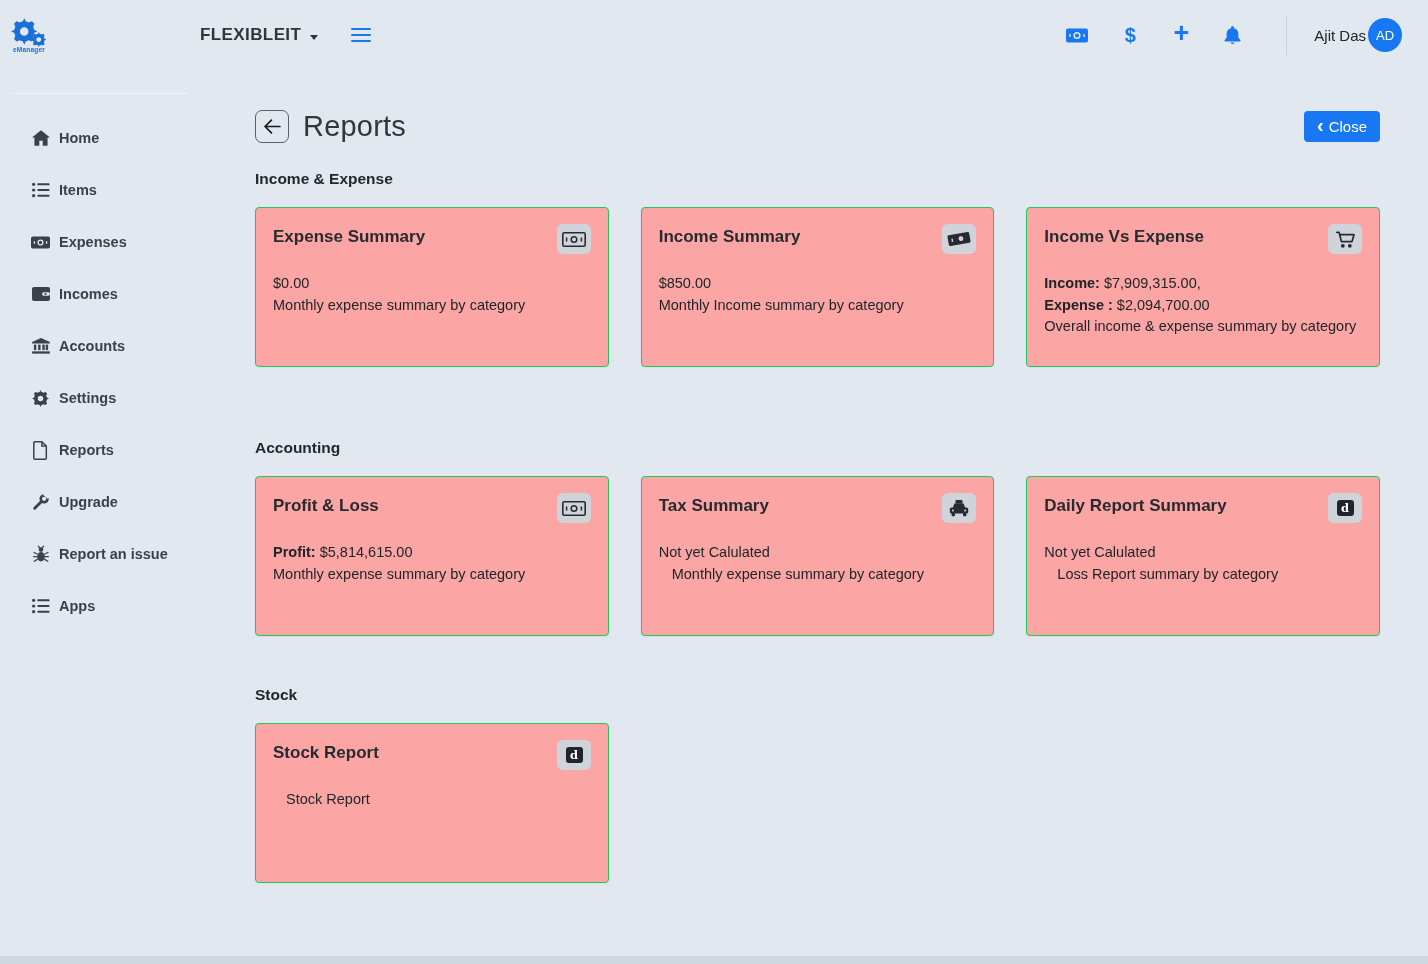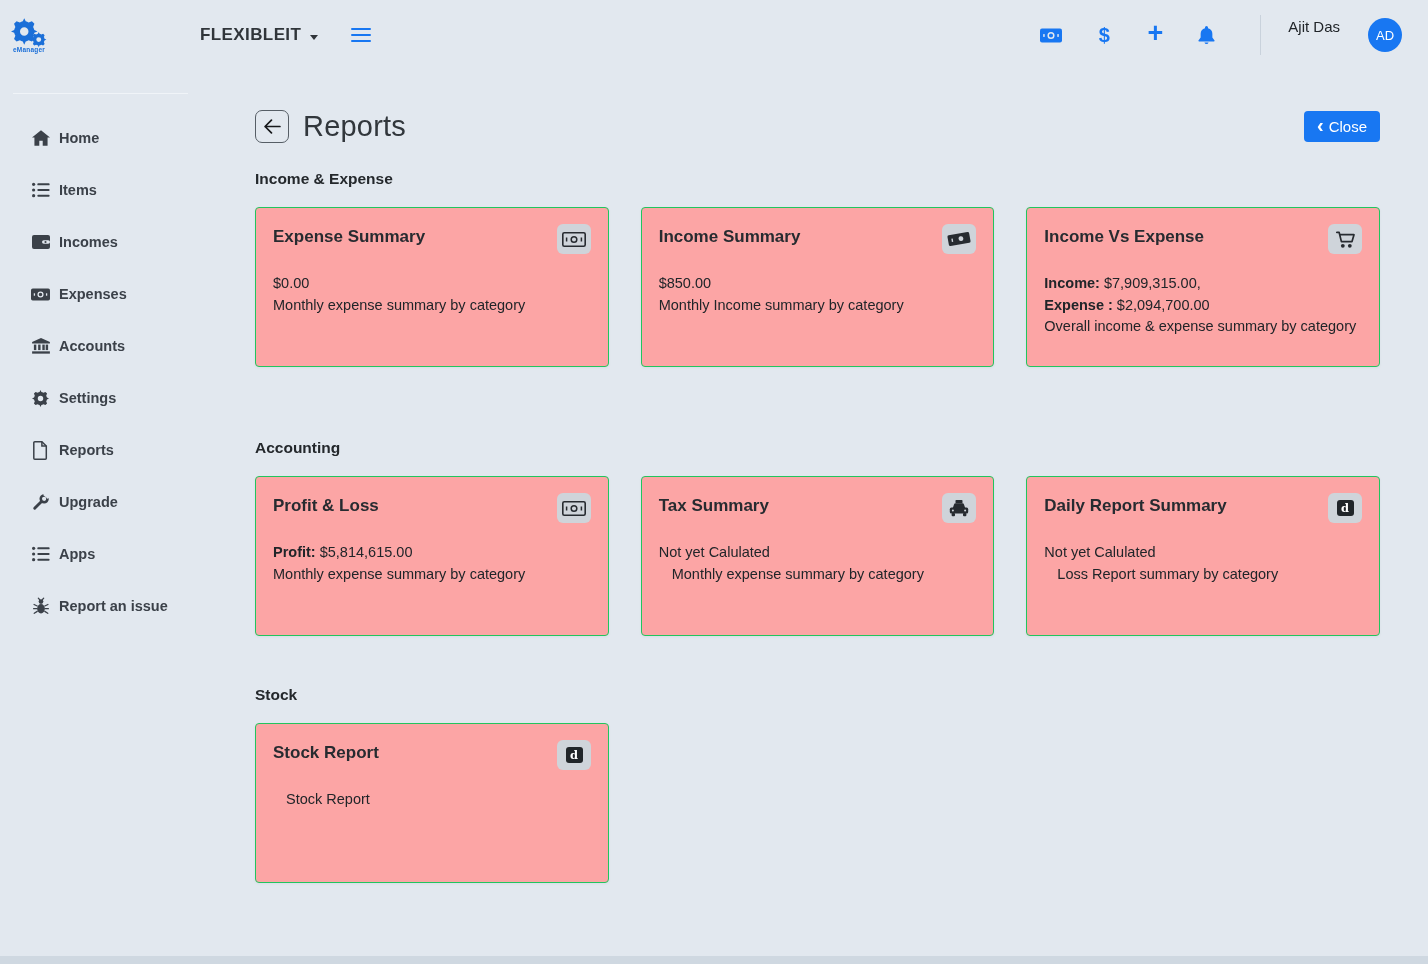--- a/index.html
+++ b/index.html
@@ -19,21 +19,21 @@
   .brand{font-size:17px;font-weight:700;color:#30353a;letter-spacing:.4px}
   .caret{width:0;height:0;border-left:4.5px solid transparent;border-right:4.5px solid transparent;border-top:5px solid #30353a;margin-top:5px}
   .hamburger{margin-left:33px;display:flex;flex-direction:column;gap:3.2px;cursor:pointer}
   .hamburger span{width:20px;height:2.7px;background:var(--accent);border-radius:2px}
   .topbar-right{margin-left:auto;display:flex;align-items:center;padding-right:26px}
   #topbar-actions{display:flex;align-items:center;gap:33px}
   .tb-ico{color:var(--accent);display:flex;align-items:center;justify-content:center;min-width:18px;cursor:pointer}
   .glyph{font-size:20px;font-weight:700;line-height:1}
   .glyph.plus{font-size:27px;font-weight:600;margin-top:-3px}
   .tb-divider{width:1px;height:40px;background:#c9d2dc;margin:0 27px 0 45px}
-  .user{display:flex;align-items:flex-start;gap:28px;cursor:pointer}
+  .user{display:flex;align-items:center;gap:2px;cursor:pointer}
   .user-name{font-size:15px;color:#212529}
   .avatar{width:34px;height:34px;border-radius:50%;background:var(--accent);color:#fff;font-size:13px;font-weight:400;display:flex;align-items:center;justify-content:center}
   
   .sidebar{position:fixed;left:0;top:86px;width:200px;bottom:0}
   .sidebar::before{content:"";display:block;margin:7px 12px 0 13px;border-top:1px solid #f0f4f8}
   .side-nav{padding-top:18px}
   .side-item{display:flex;align-items:center;padding:16px 6px 16px 31px;font-size:14.5px;font-weight:700;color:#3b4149;cursor:pointer;line-height:20px}
   .s-ico{width:19px;display:flex;justify-content:center;align-items:center;margin-right:9px;color:#3b4149;flex-shrink:0}
   
   .main{margin-left:200px;padding:40px 48px 0 55px}
@@ -131,38 +131,38 @@
             <circle cx="1.7" cy="8" r="1.7" fill="currentColor"></circle>
             <rect x="5.6" y="7" width="13" height="2.1" rx="1" fill="currentColor"></rect>
             <circle cx="1.7" cy="14" r="1.7" fill="currentColor"></circle>
             <rect x="5.6" y="13" width="13" height="2.1" rx="1" fill="currentColor"></rect>
           </svg>
         </span>
         <span>Items</span>
       </div>
       <div class="side-item">
         <span class="s-ico">
-          <svg width="18" height="14" viewBox="0 0 18 14">
-            <rect width="18" height="14" rx="2" fill="currentColor"></rect>
-            <rect x="10" y="5.2" width="8" height="3.6" rx="1.8" fill="var(--bg)"></rect>
-            <circle cx="13.5" cy="7" r="1.1" fill="currentColor"></circle>
-          </svg>
-        </span>
-        <span>Incomes</span>
-      </div>
-      <div class="side-item">
-        <span class="s-ico">
           <svg width="22" height="15" viewBox="0 0 22 14">
             <rect width="22" height="14" rx="2" fill="currentColor"></rect>
             <circle cx="11" cy="7" r="2.8" fill="none" stroke="var(--bg)" stroke-width="1.5"></circle>
             <rect x="3.2" y="5.6" width="1.5" height="2.8" fill="var(--bg)"></rect>
             <rect x="17.3" y="5.6" width="1.5" height="2.8" fill="var(--bg)"></rect>
           </svg>
         </span>
         <span>Expenses</span>
+      </div>
+      <div class="side-item">
+        <span class="s-ico">
+          <svg width="18" height="14" viewBox="0 0 18 14">
+            <rect width="18" height="14" rx="2" fill="currentColor"></rect>
+            <rect x="10" y="5.2" width="8" height="3.6" rx="1.8" fill="var(--bg)"></rect>
+            <circle cx="13.5" cy="7" r="1.1" fill="currentColor"></circle>
+          </svg>
+        </span>
+        <span>Incomes</span>
       </div>
       <div class="side-item">
         <span class="s-ico">
           <svg width="18" height="16" viewBox="0 0 20 18">
             <g fill="currentColor">
               <path d="M10 0 0 4.6v1.6h20V4.6z"></path>
               <rect x="2" y="7.4" width="2.7" height="6.2"></rect>
               <rect x="6.8" y="7.4" width="2.7" height="6.2"></rect>
               <rect x="11.5" y="7.4" width="2.7" height="6.2"></rect>
               <rect x="15.3" y="7.4" width="2.7" height="6.2"></rect>
@@ -194,42 +194,42 @@
           <svg width="18" height="18" viewBox="0 0 20 20">
             <circle cx="13.5" cy="6.5" r="3.8" fill="none" stroke="currentColor" stroke-width="2.8"></circle>
             <rect x="13.2" y="-1.5" width="7" height="4.6" fill="var(--bg)" transform="rotate(40 14 1.5)"></rect>
             <line x1="3" y1="17" x2="10" y2="10" stroke="currentColor" stroke-width="3.2" stroke-linecap="round"></line>
           </svg>
         </span>
         <span>Upgrade</span>
       </div>
       <div class="side-item">
         <span class="s-ico">
+          <svg width="18" height="18" viewBox="0 0 20 19">
+            <g stroke="currentColor" stroke-width="1.4" stroke-linecap="round">
+              <path d="M5.8 9.5 2.3 7.8M5.6 12.5H1.8M5.8 15.5 2.5 17.6M14.2 9.5l3.5-1.7M14.4 12.5h3.8M14.2 15.5l3.3 2.1M8.6 2.6 7 .8M11.4 2.6 13 .8" fill="none"></path>
+            </g>
+            <circle cx="10" cy="4.6" r="2.6" fill="currentColor"></circle>
+            <ellipse cx="10" cy="12.5" rx="4.3" ry="5.2" fill="currentColor"></ellipse>
+          </svg>
+        </span>
+        <span>Report an issue</span>
+      </div>
+      <div class="side-item">
+        <span class="s-ico">
           <svg width="18" height="16" viewBox="0 0 19 16">
             <circle cx="1.7" cy="2" r="1.7" fill="currentColor"></circle>
             <rect x="5.6" y="1" width="13" height="2.1" rx="1" fill="currentColor"></rect>
             <circle cx="1.7" cy="8" r="1.7" fill="currentColor"></circle>
             <rect x="5.6" y="7" width="13" height="2.1" rx="1" fill="currentColor"></rect>
             <circle cx="1.7" cy="14" r="1.7" fill="currentColor"></circle>
             <rect x="5.6" y="13" width="13" height="2.1" rx="1" fill="currentColor"></rect>
           </svg>
         </span>
         <span>Apps</span>
-      </div>
-      <div class="side-item">
-        <span class="s-ico">
-          <svg width="18" height="18" viewBox="0 0 20 19">
-            <g stroke="currentColor" stroke-width="1.4" stroke-linecap="round">
-              <path d="M5.8 9.5 2.3 7.8M5.6 12.5H1.8M5.8 15.5 2.5 17.6M14.2 9.5l3.5-1.7M14.4 12.5h3.8M14.2 15.5l3.3 2.1M8.6 2.6 7 .8M11.4 2.6 13 .8" fill="none"></path>
-            </g>
-            <circle cx="10" cy="4.6" r="2.6" fill="currentColor"></circle>
-            <ellipse cx="10" cy="12.5" rx="4.3" ry="5.2" fill="currentColor"></ellipse>
-          </svg>
-        </span>
-        <span>Report an issue</span>
       </div>
     </nav>
 </aside>
 
 <main class="main">
   <div class="page-head">
     <button class="back-btn">
       <svg width="17" height="15" viewBox="0 0 16 14">
         <path d="M7 1 1 7l6 6M1 7h14" fill="none" stroke="#16181b" stroke-width="1.6" stroke-linecap="round" stroke-linejoin="round"></path>
       </svg>

